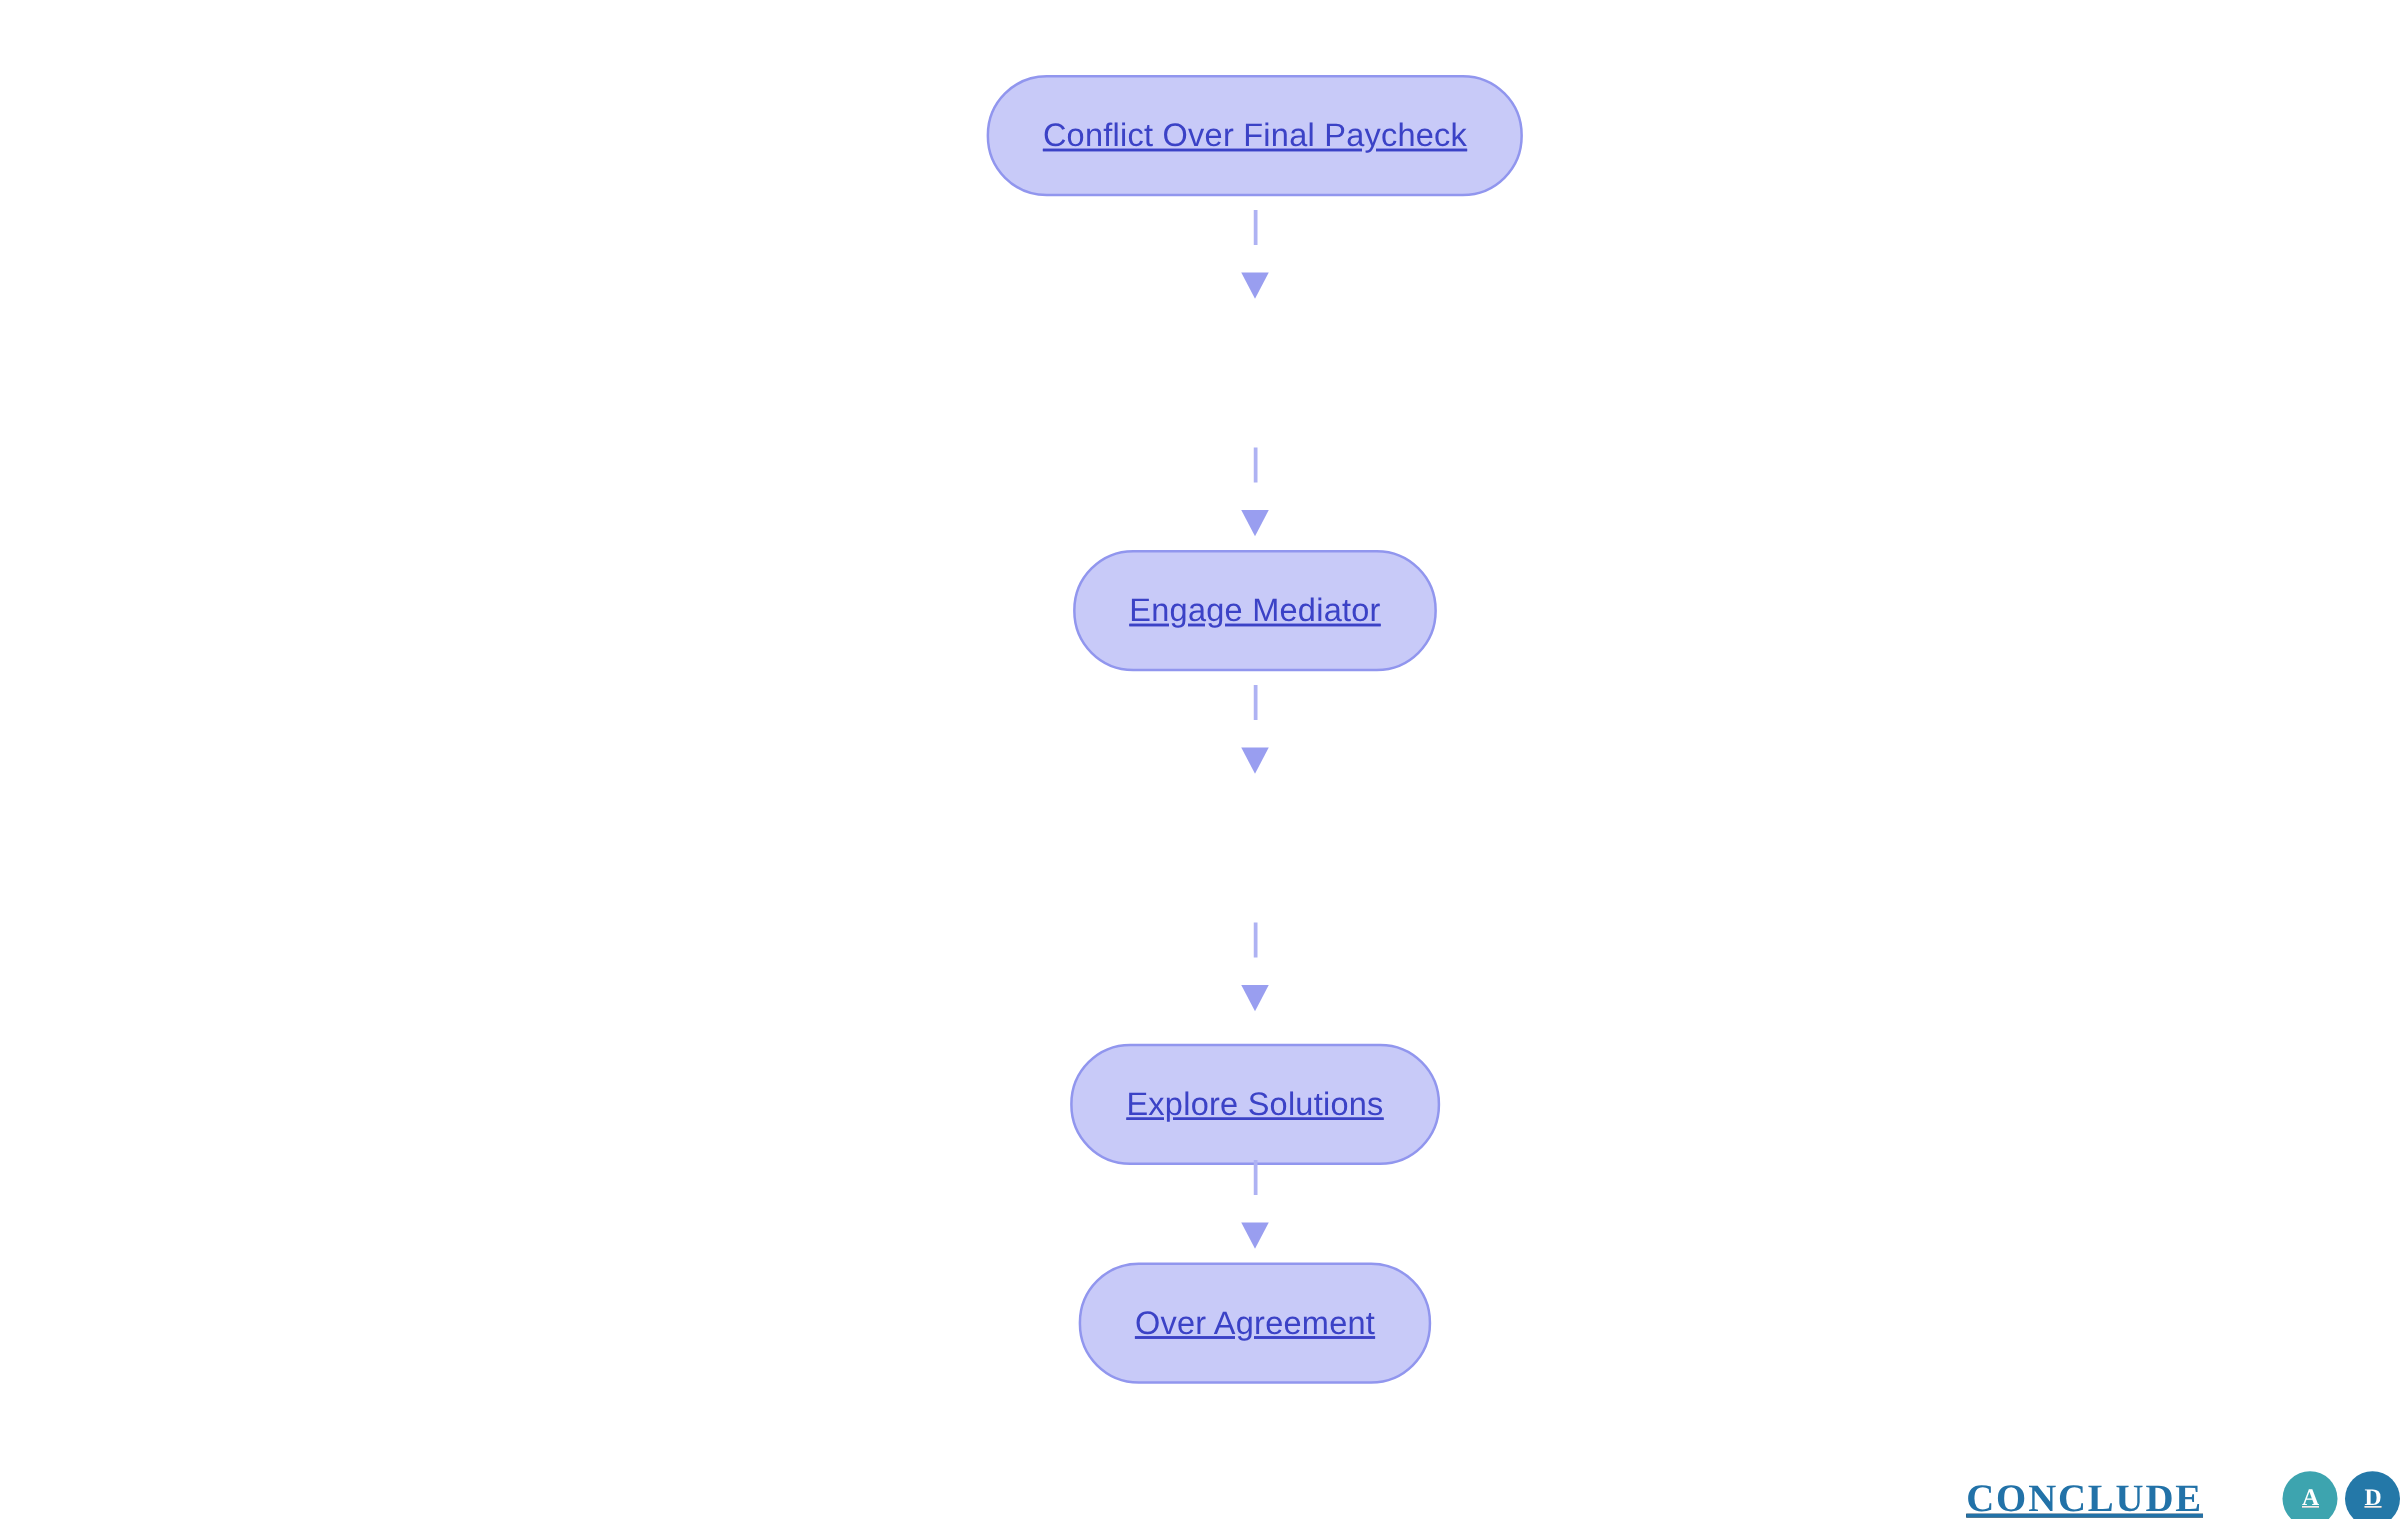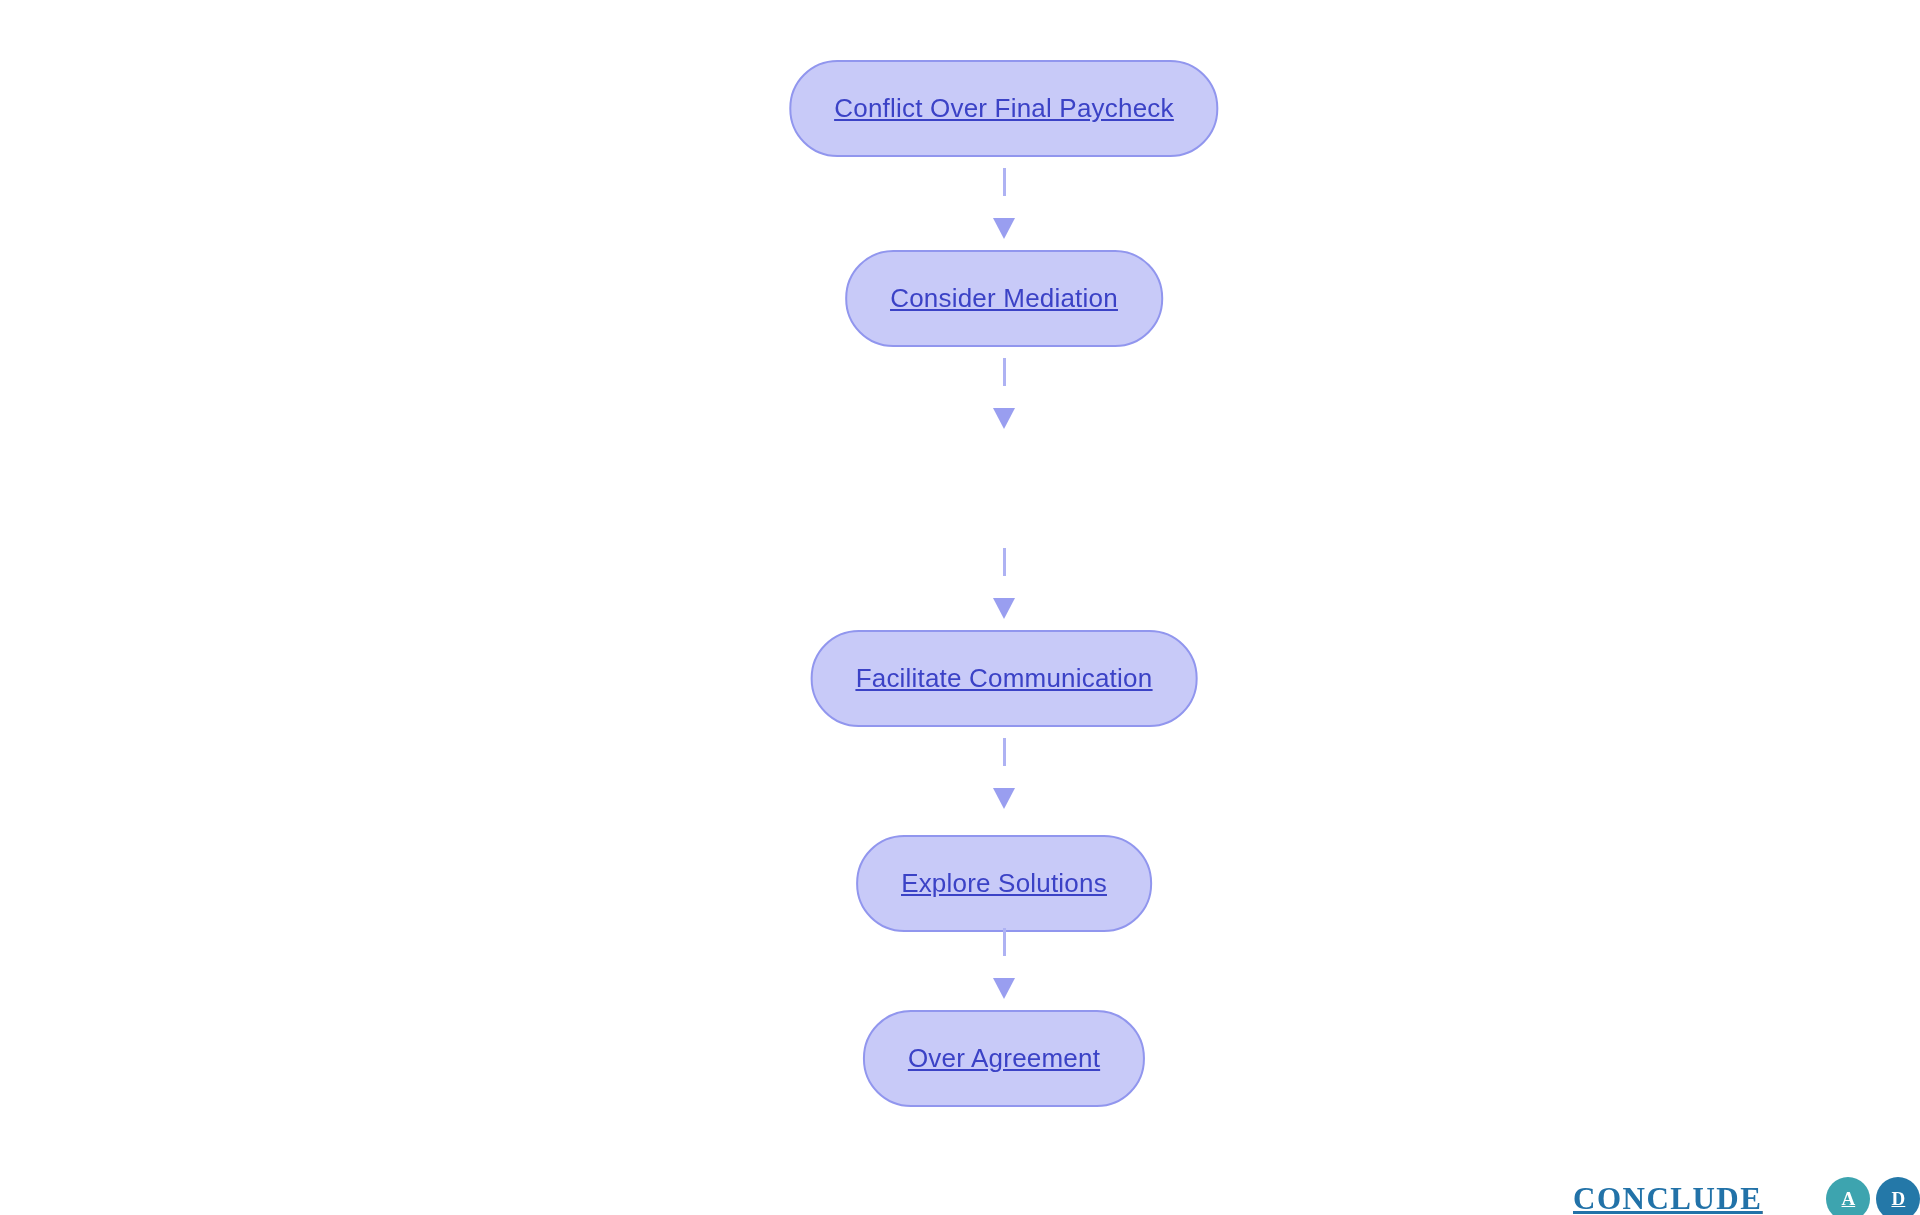--- a/index.html
+++ b/index.html
@@ -117,38 +117,35 @@
 
   <div class="flow-node pos-0">
     <span>Conflict Over Final Paycheck</span>
   </div>
 
   <div class="flow-arrow apos-0">
     <div class="arrow-line"></div>
     <div class="arrow-head"></div>
   </div>
 
-  <div class="flow-node pos-1">
-    <span>Consider Mediation</span>
-  </div>
 
   <div class="flow-arrow apos-1">
     <div class="arrow-line"></div>
     <div class="arrow-head"></div>
   </div>
 
+  <div class="flow-node pos-2">
+    <span>Engage Mediator</span>
+  </div>
 
   <div class="flow-arrow apos-2">
     <div class="arrow-line"></div>
     <div class="arrow-head"></div>
   </div>
 
-  <div class="flow-node pos-3">
-    <span>Facilitate Communication</span>
-  </div>
 
   <div class="flow-arrow apos-3">
     <div class="arrow-line"></div>
     <div class="arrow-head"></div>
   </div>
 
   <div class="flow-node pos-4">
     <span>Explore Solutions</span>
   </div>
 

